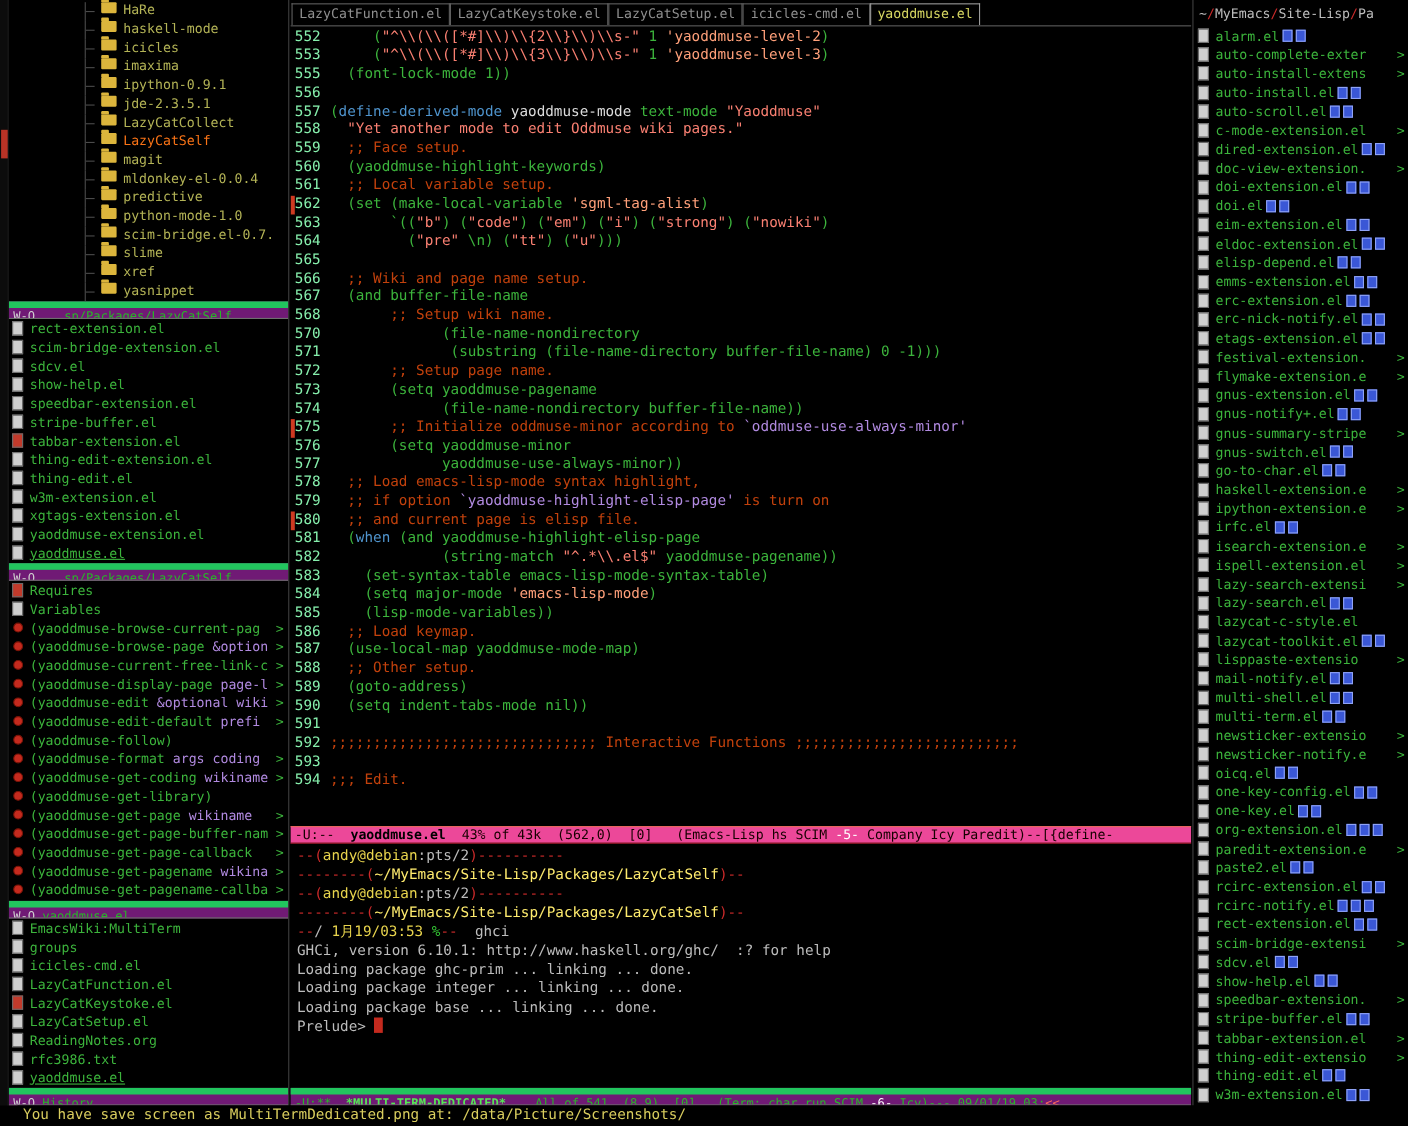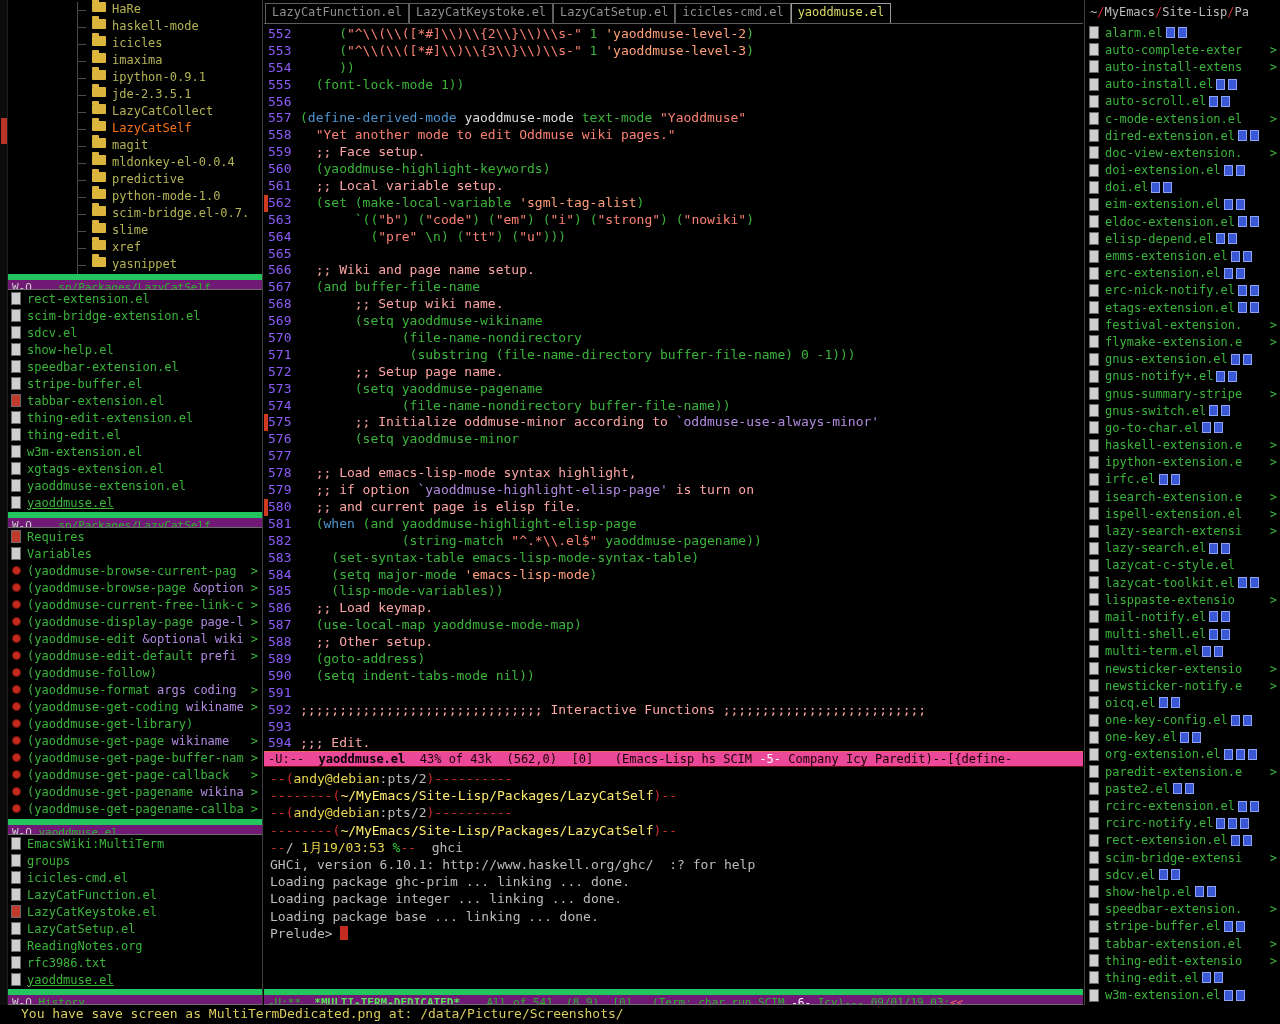--- a/index.html
+++ b/index.html
@@ -32,30 +32,30 @@
 .lname{color:#3cb43c}
 .lname.sel{text-decoration:underline}
 .trunc{margin-left:auto;color:#3cb43c;flex:none}
 #tabbar{height:24px;flex:none;display:flex;align-items:flex-end;border-bottom:1px solid #5c5c5c;background:#000;padding-left:1px;font-size:12px;overflow:hidden}
 .tab{flex:none;border:1px solid #5f5f5f;border-bottom:none;color:#8f8f8f;padding:2px 6px 3px;line-height:13px;height:20px;white-space:pre}
 .tab.active{color:#d8d862;border-color:#9a9a9a}
 #code{flex:1;overflow:hidden;padding-top:2px}
 .cline{display:flex;height:16.9px;line-height:16.9px;white-space:pre}
 .cmark{width:4px;flex:none}
 .cmark.on{background:#cf3a21}
-.lnum{width:32px;flex:none;text-align:center;color:#8b5cf6;padding-right:9px}
+.lnum{width:32px;flex:none;text-align:center;color:#86efac;padding-right:9px}
 .ctext{white-space:pre}
 #term{height:222px;flex:none;overflow:hidden;padding:3px 0 0 6px}
 .tline{height:17.2px;line-height:17.2px;white-space:pre}
 .cursor{display:inline-block;width:8px;height:14px;background:#c42a1e;vertical-align:-2px}
 #rheader{height:24px;line-height:24px;white-space:pre;padding-left:5px;overflow:hidden}
 #rightfiles{overflow:hidden}
 .rrow{display:flex;align-items:center;height:17.2px;white-space:pre;padding:0 3px 0 4px}
 .bdg{width:9px;height:11px;background:#3a57d6;border:1px solid #8fa3f5;flex:none;margin-left:3px}
-.sg-g{color:#3cb43c}.sg-s{color:#fa8072}.sg-c{color:#fca5a5}.sg-k{color:#4f94cd}.sg-q{color:#ffa07a}
+.sg-g{color:#3cb43c}.sg-s{color:#fa8072}.sg-c{color:#c2410c}.sg-k{color:#4f94cd}.sg-q{color:#ffa07a}
 .sg-p{color:#b18ae0}.sg-w{color:#dcdcdc}.sg-y{color:#e8d44d}.sg-by{color:#ffec6e;font-weight:normal}
 .sg-r{color:#cd2a2a}.sg-d{color:#bcbcbc}.sg-gr{color:#35cc35}.sg-lw{color:#d0d0d0}.sg-gm{color:#27b927}
 .sg-gmb{color:#55e855;font-weight:bold}.sg-mb{color:#170000}.sg-mbb{color:#000;font-weight:bold}
 .sg-mw{color:#fff}.sg-rr{color:#ff6a5a}
 </style>
 </head>
 <body>
 
 <div class="strip">
     <div class="thumb"></div>
@@ -135,44 +135,42 @@
   <div id="tabbar">
       <div class="tab">LazyCatFunction.el</div>
       <div class="tab">LazyCatKeystoke.el</div>
       <div class="tab">LazyCatSetup.el</div>
       <div class="tab">icicles-cmd.el</div>
       <div class="tab active">yaoddmuse.el</div>
     </div>
   <div id="code">
       <div class="cline"><span class="cmark"></span><span class="lnum">552</span><span class="ctext"><span class="sg-g">     (</span><span class="sg-s">"^\\(\\([*#]\\)\\{2\\}\\)\\s-"</span><span class="sg-g"> 1 </span><span class="sg-q">'yaoddmuse-level-2</span><span class="sg-g">)</span></span></div>
       <div class="cline"><span class="cmark"></span><span class="lnum">553</span><span class="ctext"><span class="sg-g">     (</span><span class="sg-s">"^\\(\\([*#]\\)\\{3\\}\\)\\s-"</span><span class="sg-g"> 1 </span><span class="sg-q">'yaoddmuse-level-3</span><span class="sg-g">)</span></span></div>
-      <div class="cline"><span class="cmark"></span><span class="lnum">554</span><span class="ctext"><span class="sg-g">     ))</span></span></div>
       <div class="cline"><span class="cmark"></span><span class="lnum">555</span><span class="ctext"><span class="sg-g">  (font-lock-mode 1))</span></span></div>
       <div class="cline"><span class="cmark"></span><span class="lnum">556</span><span class="ctext"></span></div>
       <div class="cline"><span class="cmark"></span><span class="lnum">557</span><span class="ctext"><span class="sg-g">(</span><span class="sg-k">define-derived-mode</span><span class="sg-g"> </span><span class="sg-w">yaoddmuse-mode</span><span class="sg-g"> text-mode </span><span class="sg-s">"Yaoddmuse"</span></span></div>
       <div class="cline"><span class="cmark"></span><span class="lnum">558</span><span class="ctext"><span class="sg-s">  "Yet another mode to edit Oddmuse wiki pages."</span></span></div>
       <div class="cline"><span class="cmark"></span><span class="lnum">559</span><span class="ctext"><span class="sg-c">  ;; Face setup.</span></span></div>
       <div class="cline"><span class="cmark"></span><span class="lnum">560</span><span class="ctext"><span class="sg-g">  (yaoddmuse-highlight-keywords)</span></span></div>
       <div class="cline"><span class="cmark"></span><span class="lnum">561</span><span class="ctext"><span class="sg-c">  ;; Local variable setup.</span></span></div>
       <div class="cline"><span class="cmark on"></span><span class="lnum">562</span><span class="ctext"><span class="sg-g">  (set (make-local-variable </span><span class="sg-q">'sgml-tag-alist</span><span class="sg-g">)</span></span></div>
       <div class="cline"><span class="cmark"></span><span class="lnum">563</span><span class="ctext"><span class="sg-g">       `((</span><span class="sg-s">"b"</span><span class="sg-g">) (</span><span class="sg-s">"code"</span><span class="sg-g">) (</span><span class="sg-s">"em"</span><span class="sg-g">) (</span><span class="sg-s">"i"</span><span class="sg-g">) (</span><span class="sg-s">"strong"</span><span class="sg-g">) (</span><span class="sg-s">"nowiki"</span><span class="sg-g">)</span></span></div>
       <div class="cline"><span class="cmark"></span><span class="lnum">564</span><span class="ctext"><span class="sg-g">         (</span><span class="sg-s">"pre"</span><span class="sg-g"> \n) (</span><span class="sg-s">"tt"</span><span class="sg-g">) (</span><span class="sg-s">"u"</span><span class="sg-g">)))</span></span></div>
       <div class="cline"><span class="cmark"></span><span class="lnum">565</span></div>
       <div class="cline"><span class="cmark"></span><span class="lnum">566</span><span class="ctext"><span class="sg-c">  ;; Wiki and page name setup.</span></span></div>
       <div class="cline"><span class="cmark"></span><span class="lnum">567</span><span class="ctext"><span class="sg-g">  (and buffer-file-name</span></span></div>
       <div class="cline"><span class="cmark"></span><span class="lnum">568</span><span class="ctext"><span class="sg-c">       ;; Setup wiki name.</span></span></div>
-      <div class="cline"><span class="cmark"></span><span class="lnum">569</span><span class="ctext"><span class="sg-g">       (setq yaoddmuse-wikiname</span></span></div>
       <div class="cline"><span class="cmark"></span><span class="lnum">570</span><span class="ctext"><span class="sg-g">             (file-name-nondirectory</span></span></div>
       <div class="cline"><span class="cmark"></span><span class="lnum">571</span><span class="ctext"><span class="sg-g">              (substring (file-name-directory buffer-file-name) 0 -1)))</span></span></div>
       <div class="cline"><span class="cmark"></span><span class="lnum">572</span><span class="ctext"><span class="sg-c">       ;; Setup page name.</span></span></div>
       <div class="cline"><span class="cmark"></span><span class="lnum">573</span><span class="ctext"><span class="sg-g">       (setq yaoddmuse-pagename</span></span></div>
       <div class="cline"><span class="cmark"></span><span class="lnum">574</span><span class="ctext"><span class="sg-g">             (file-name-nondirectory buffer-file-name))</span></span></div>
       <div class="cline"><span class="cmark on"></span><span class="lnum">575</span><span class="ctext"><span class="sg-c">       ;; Initialize oddmuse-minor according to </span><span class="sg-p">`oddmuse-use-always-minor'</span></span></div>
       <div class="cline"><span class="cmark"></span><span class="lnum">576</span><span class="ctext"><span class="sg-g">       (setq yaoddmuse-minor</span></span></div>
-      <div class="cline"><span class="cmark"></span><span class="lnum">577</span></div>
+      <div class="cline"><span class="cmark"></span><span class="lnum">577</span><span class="ctext"><span class="sg-g">             yaoddmuse-use-always-minor))</span></span></div>
       <div class="cline"><span class="cmark"></span><span class="lnum">578</span><span class="ctext"><span class="sg-c">  ;; Load emacs-lisp-mode syntax highlight,</span></span></div>
       <div class="cline"><span class="cmark"></span><span class="lnum">579</span><span class="ctext"><span class="sg-c">  ;; if option </span><span class="sg-p">`yaoddmuse-highlight-elisp-page'</span><span class="sg-c"> is turn on</span></span></div>
       <div class="cline"><span class="cmark on"></span><span class="lnum">580</span><span class="ctext"><span class="sg-c">  ;; and current page is elisp file.</span></span></div>
       <div class="cline"><span class="cmark"></span><span class="lnum">581</span><span class="ctext"><span class="sg-g">  (</span><span class="sg-k">when</span><span class="sg-g"> (and yaoddmuse-highlight-elisp-page</span></span></div>
       <div class="cline"><span class="cmark"></span><span class="lnum">582</span><span class="ctext"><span class="sg-g">             (string-match </span><span class="sg-s">"^.*\\.el$"</span><span class="sg-g"> yaoddmuse-pagename))</span></span></div>
       <div class="cline"><span class="cmark"></span><span class="lnum">583</span><span class="ctext"><span class="sg-g">    (set-syntax-table emacs-lisp-mode-syntax-table)</span></span></div>
       <div class="cline"><span class="cmark"></span><span class="lnum">584</span><span class="ctext"><span class="sg-g">    (setq major-mode </span><span class="sg-q">'emacs-lisp-mode</span><span class="sg-g">)</span></span></div>
       <div class="cline"><span class="cmark"></span><span class="lnum">585</span><span class="ctext"><span class="sg-g">    (lisp-mode-variables))</span></span></div>
       <div class="cline"><span class="cmark"></span><span class="lnum">586</span><span class="ctext"><span class="sg-c">  ;; Load keymap.</span></span></div>
       <div class="cline"><span class="cmark"></span><span class="lnum">587</span><span class="ctext"><span class="sg-g">  (use-local-map yaoddmuse-mode-map)</span></span></div>

